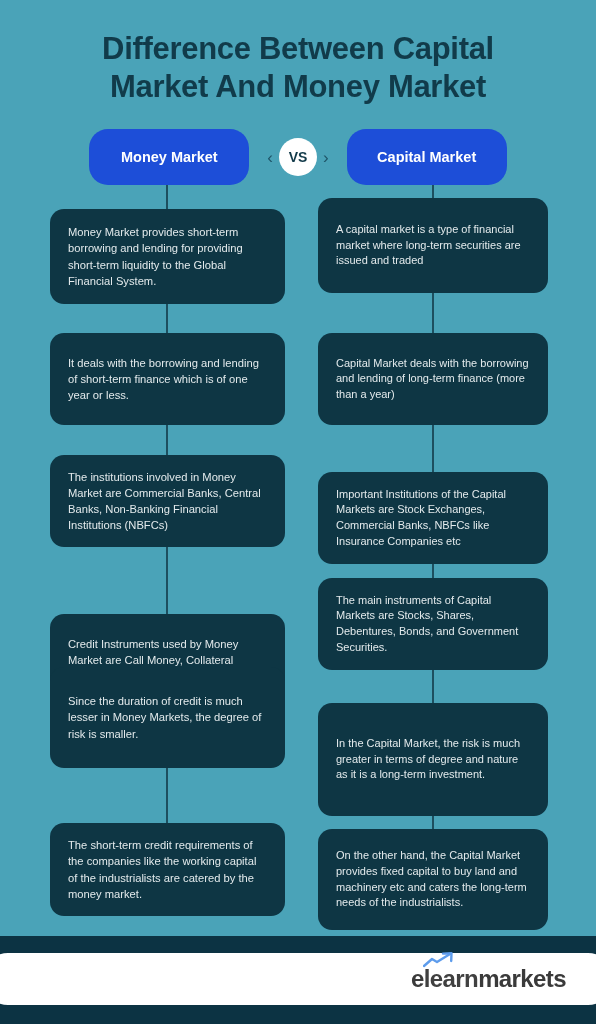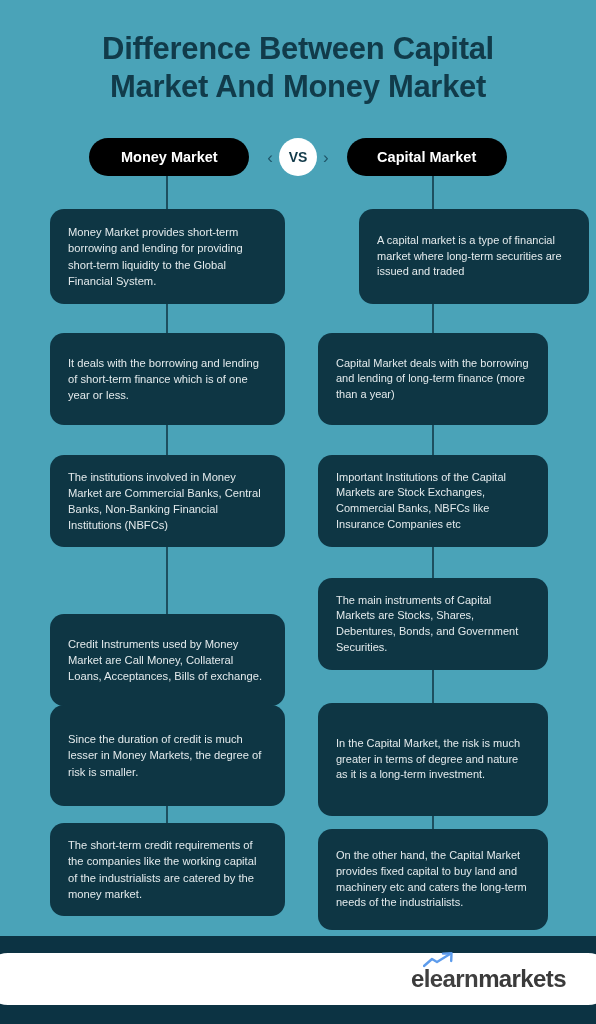--- a/index.html
+++ b/index.html
@@ -47,25 +47,25 @@
     width: 596px;
     height: 38px;
     display: flex;
     align-items: center;
     justify-content: center;
     gap: 0px;
     z-index: 4;
   }
 
   .pill {
-    background: #000000;
+    background: #1d4ed8;
     color: #ffffff;
     font-size: 14.5px;
     font-weight: bold;
-    height: 38px;
+    height: 56px;
     border-radius: 19px;
     display: flex;
     align-items: center;
     justify-content: center;
     padding: 16px 26px;
     min-width: 160px;
   }
 
   .vs-group {
     display: flex;
@@ -194,46 +194,46 @@
       <span class="chev">›</span>
     </div>
     <div class="pill">Capital Market</div>
   </div>
 
   <div class="columns">
 
     <div class="card left" style="top:209px;height:95px;">
       <span class="card-text">Money Market provides short-term borrowing and lending for providing short-term liquidity to the Global Financial System.</span>
     </div>
-    <div class="card right" style="top:209px;height:95px;margin-left:41px;">
+    <div class="card right" style="top:198px;height:95px;">
       <span class="card-text">A capital market is a type of financial market where long-term securities are issued and traded</span>
     </div>
 
     <div class="card left" style="top:333px;height:92px;">
       <span class="card-text">It deals with the borrowing and lending of short-term finance which is of one year or less.</span>
     </div>
     <div class="card right" style="top:333px;height:92px;">
       <span class="card-text">Capital Market deals with the borrowing and lending of long-term finance (more than a year)</span>
     </div>
 
     <div class="card left" style="top:455px;height:92px;">
       <span class="card-text">The institutions involved in Money Market are Commercial Banks, Central Banks, Non-Banking Financial Institutions (NBFCs)</span>
     </div>
-    <div class="card right" style="top:455px;height:92px;">
+    <div class="card right" style="top:472px;height:92px;">
       <span class="card-text">Important Institutions of the Capital Markets are Stock Exchanges, Commercial Banks, NBFCs like Insurance Companies etc</span>
     </div>
 
     <div class="card left" style="top:578px;height:92px;margin-top:36px;">
       <span class="card-text">Credit Instruments used by Money Market are Call Money, Collateral Loans, Acceptances, Bills of exchange.</span>
     </div>
     <div class="card right" style="top:578px;height:92px;">
       <span class="card-text">The main instruments of Capital Markets are Stocks, Shares, Debentures, Bonds, and Government Securities.</span>
     </div>
 
-    <div class="card left" style="top:705px;height:101px;">
+    <div class="card left" style="top:667px;height:101px;">
       <span class="card-text">Since the duration of credit is much lesser in Money Markets, the degree of risk is smaller.</span>
     </div>
     <div class="card right" style="top:703px;height:113px;">
       <span class="card-text">In the Capital Market, the risk is much greater in terms of degree and nature as it is a long-term investment.</span>
     </div>
 
     <div class="card left" style="top:823px;height:93px;">
       <span class="card-text">The short-term credit requirements of the companies like the working capital of the industrialists are catered by the money market.</span>
     </div>
     <div class="card right" style="top:829px;height:101px;">

